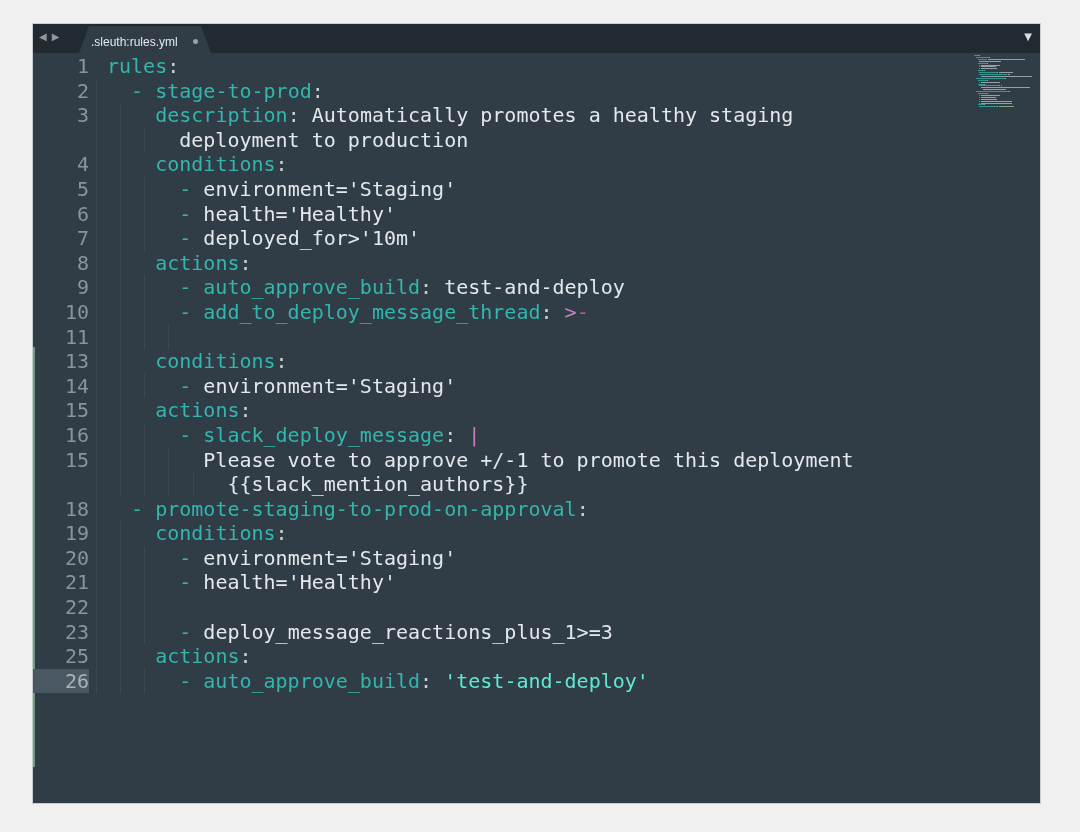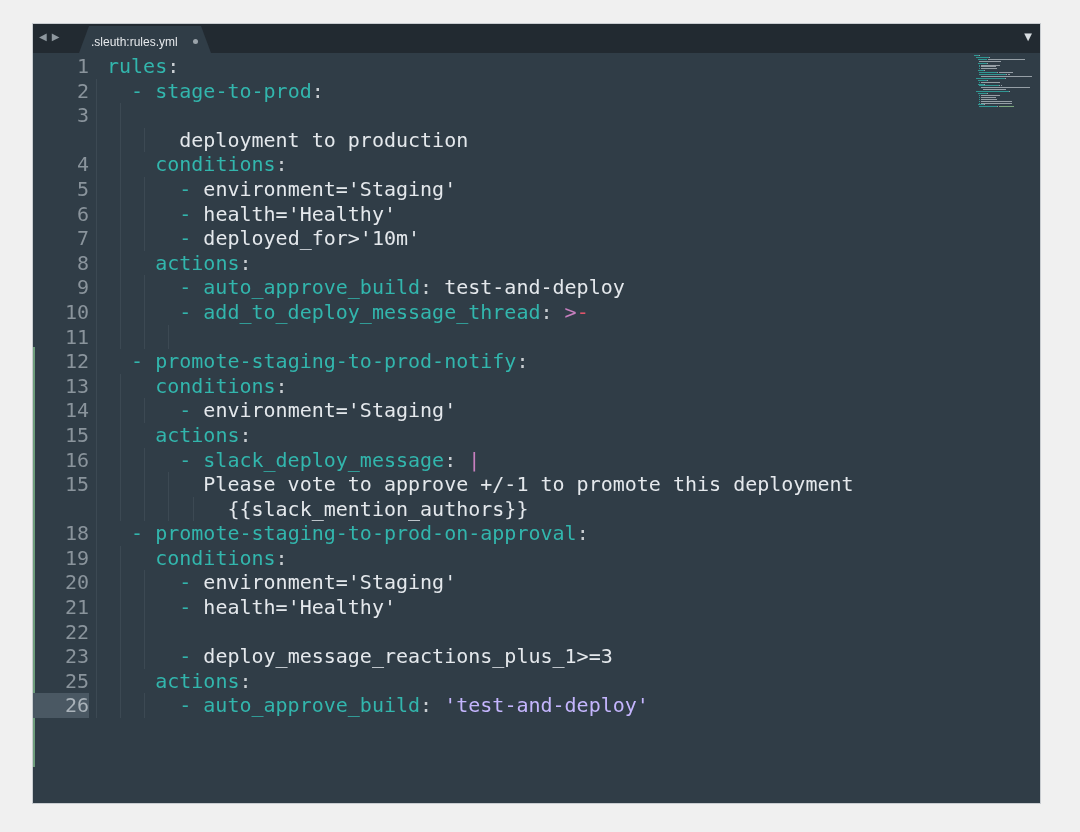--- a/index.html
+++ b/index.html
@@ -77,21 +77,21 @@
   .code {
     position: absolute; left: 74px;
     color: #e4e8ec;
   }
   .guide {
     position: absolute; top: 0; bottom: 0;
     width: 1px; background: #3c4953;
   }
   .k { color: #32b6ad; }
   .p { color: #c9ced2; }
-  .s { color: #c4b5fd; }
+  .s { color: #5eead4; }
   .op { color: #c77fbf; }
   .red { color: #e0546a; }
   .minimap {
     position: absolute; right: 6px; top: 2px;
     width: 60px; height: 52px;
     opacity: 0.75;
   }
   .minimap div { position: absolute; height: 1px; }
 </style>
 </head>
@@ -105,31 +105,30 @@
       <span class="tab-dot"></span>
     </div>
     <span class="tab-menu">▼</span>
   </div>
 
   <div class="editor">
     <div class="gutter-mod"></div>
     <div class="lines" id="lines">
         <div class="row"><span class="ln">1</span><span class="code"><span class="k">rules</span><span class="p">:</span></span></div>
         <div class="row"><span class="ln">2</span><span class="guide" style="left: 63.204px;"></span><span class="code"><span>  </span><span class="k">- stage-to-prod</span><span class="p">:</span></span></div>
-        <div class="row"><span class="ln">3</span><span class="guide" style="left: 63.204px;"></span><span class="guide" style="left: 87.284px;"></span></div>
+        <div class="row"><span class="ln">3</span><span class="guide" style="left: 63.204px;"></span><span class="guide" style="left: 87.284px;"></span><span class="code"><span>    </span><span class="k">description</span><span class="p">:</span><span> Automatically promotes a healthy staging</span></span></div>
         <div class="row"><span class="ln"></span><span class="guide" style="left: 63.204px;"></span><span class="guide" style="left: 87.284px;"></span><span class="guide" style="left: 111.364px;"></span><span class="code"><span>      deployment to production</span></span></div>
         <div class="row"><span class="ln">4</span><span class="guide" style="left: 63.204px;"></span><span class="guide" style="left: 87.284px;"></span><span class="code"><span>    </span><span class="k">conditions</span><span class="p">:</span></span></div>
         <div class="row"><span class="ln">5</span><span class="guide" style="left: 63.204px;"></span><span class="guide" style="left: 87.284px;"></span><span class="guide" style="left: 111.364px;"></span><span class="code"><span>      </span><span class="k">-</span><span> environment='Staging'</span></span></div>
         <div class="row"><span class="ln">6</span><span class="guide" style="left: 63.204px;"></span><span class="guide" style="left: 87.284px;"></span><span class="guide" style="left: 111.364px;"></span><span class="code"><span>      </span><span class="k">-</span><span> health='Healthy'</span></span></div>
         <div class="row"><span class="ln">7</span><span class="guide" style="left: 63.204px;"></span><span class="guide" style="left: 87.284px;"></span><span class="guide" style="left: 111.364px;"></span><span class="code"><span>      </span><span class="k">-</span><span> deployed_for&gt;'10m'</span></span></div>
         <div class="row"><span class="ln">8</span><span class="guide" style="left: 63.204px;"></span><span class="guide" style="left: 87.284px;"></span><span class="code"><span>    </span><span class="k">actions</span><span class="p">:</span></span></div>
         <div class="row"><span class="ln">9</span><span class="guide" style="left: 63.204px;"></span><span class="guide" style="left: 87.284px;"></span><span class="guide" style="left: 111.364px;"></span><span class="code"><span>      </span><span class="k">- auto_approve_build</span><span class="p">:</span><span> test-and-deploy</span></span></div>
         <div class="row"><span class="ln">10</span><span class="guide" style="left: 63.204px;"></span><span class="guide" style="left: 87.284px;"></span><span class="guide" style="left: 111.364px;"></span><span class="code"><span>      </span><span class="k">- add_to_deploy_message_thread</span><span class="p">:</span><span> </span><span class="op">&gt;</span><span class="red">-</span></span></div>
         <div class="row"><span class="ln">11</span><span class="guide" style="left: 63.204px;"></span><span class="guide" style="left: 87.284px;"></span><span class="guide" style="left: 111.364px;"></span><span class="guide" style="left: 135.444px;"></span></div>
-        <div class="row"><span class="ln">12</span><span class="guide" style="left: 63.204px;"></span><span class="code"><span>  </span><span class="k">- promote-staging-to-prod-notify</span><span class="p">:</span></span></div>
         <div class="row"><span class="ln">13</span><span class="guide" style="left: 63.204px;"></span><span class="guide" style="left: 87.284px;"></span><span class="code"><span>    </span><span class="k">conditions</span><span class="p">:</span></span></div>
         <div class="row"><span class="ln">14</span><span class="guide" style="left: 63.204px;"></span><span class="guide" style="left: 87.284px;"></span><span class="guide" style="left: 111.364px;"></span><span class="code"><span>      </span><span class="k">-</span><span> environment='Staging'</span></span></div>
         <div class="row"><span class="ln">15</span><span class="guide" style="left: 63.204px;"></span><span class="guide" style="left: 87.284px;"></span><span class="code"><span>    </span><span class="k">actions</span><span class="p">:</span></span></div>
         <div class="row"><span class="ln">16</span><span class="guide" style="left: 63.204px;"></span><span class="guide" style="left: 87.284px;"></span><span class="guide" style="left: 111.364px;"></span><span class="code"><span>      </span><span class="k">- slack_deploy_message</span><span class="p">:</span><span> </span><span class="op">|</span></span></div>
         <div class="row"><span class="ln">15</span><span class="guide" style="left: 63.204px;"></span><span class="guide" style="left: 87.284px;"></span><span class="guide" style="left: 111.364px;"></span><span class="guide" style="left: 135.444px;"></span><span class="code"><span>        Please vote to approve +/-1 to promote this deployment</span></span></div>
         <div class="row"><span class="ln"></span><span class="guide" style="left: 63.204px;"></span><span class="guide" style="left: 87.284px;"></span><span class="guide" style="left: 111.364px;"></span><span class="guide" style="left: 135.444px;"></span><span class="guide" style="left: 159.524px;"></span><span class="code"><span>          {{slack_mention_authors}}</span></span></div>
         <div class="row"><span class="ln">18</span><span class="guide" style="left: 63.204px;"></span><span class="code"><span>  </span><span class="k">- promote-staging-to-prod-on-approval</span><span class="p">:</span></span></div>
         <div class="row"><span class="ln">19</span><span class="guide" style="left: 63.204px;"></span><span class="guide" style="left: 87.284px;"></span><span class="code"><span>    </span><span class="k">conditions</span><span class="p">:</span></span></div>
         <div class="row"><span class="ln">20</span><span class="guide" style="left: 63.204px;"></span><span class="guide" style="left: 87.284px;"></span><span class="guide" style="left: 111.364px;"></span><span class="code"><span>      </span><span class="k">-</span><span> environment='Staging'</span></span></div>
         <div class="row"><span class="ln">21</span><span class="guide" style="left: 63.204px;"></span><span class="guide" style="left: 87.284px;"></span><span class="guide" style="left: 111.364px;"></span><span class="code"><span>      </span><span class="k">-</span><span> health='Healthy'</span></span></div>

